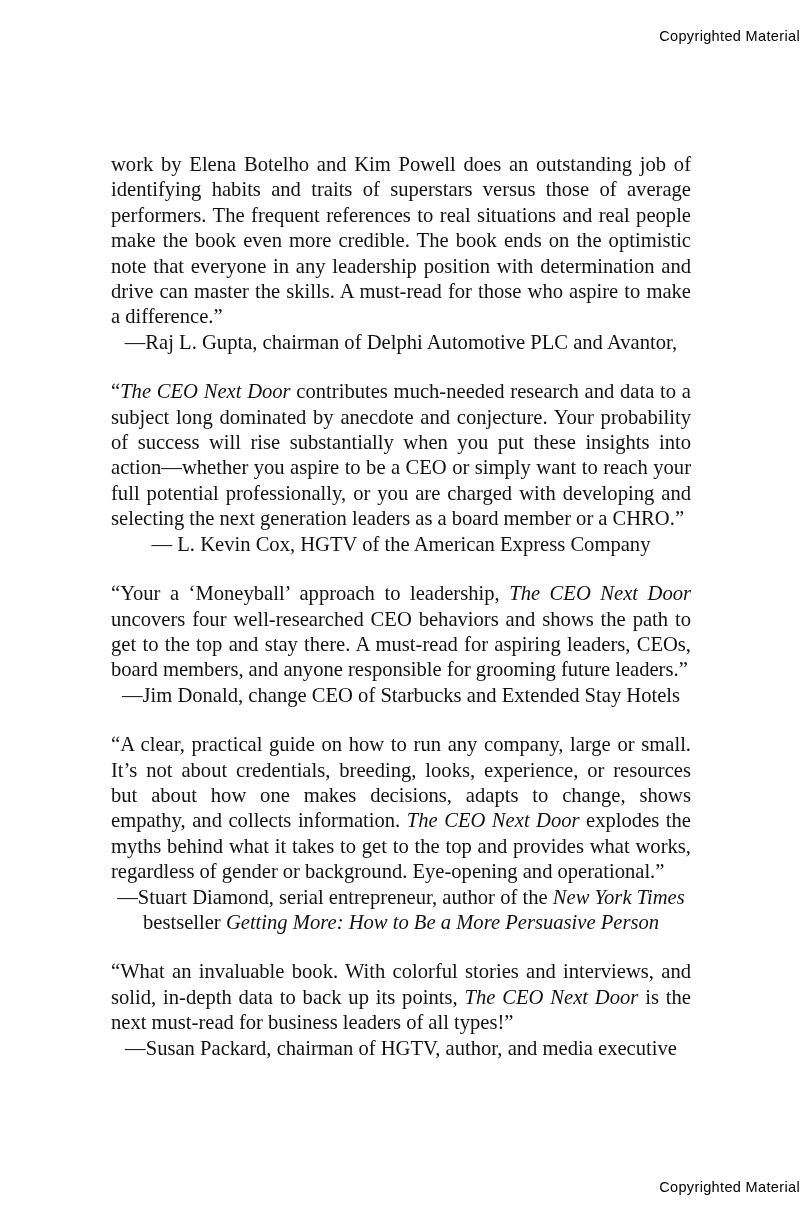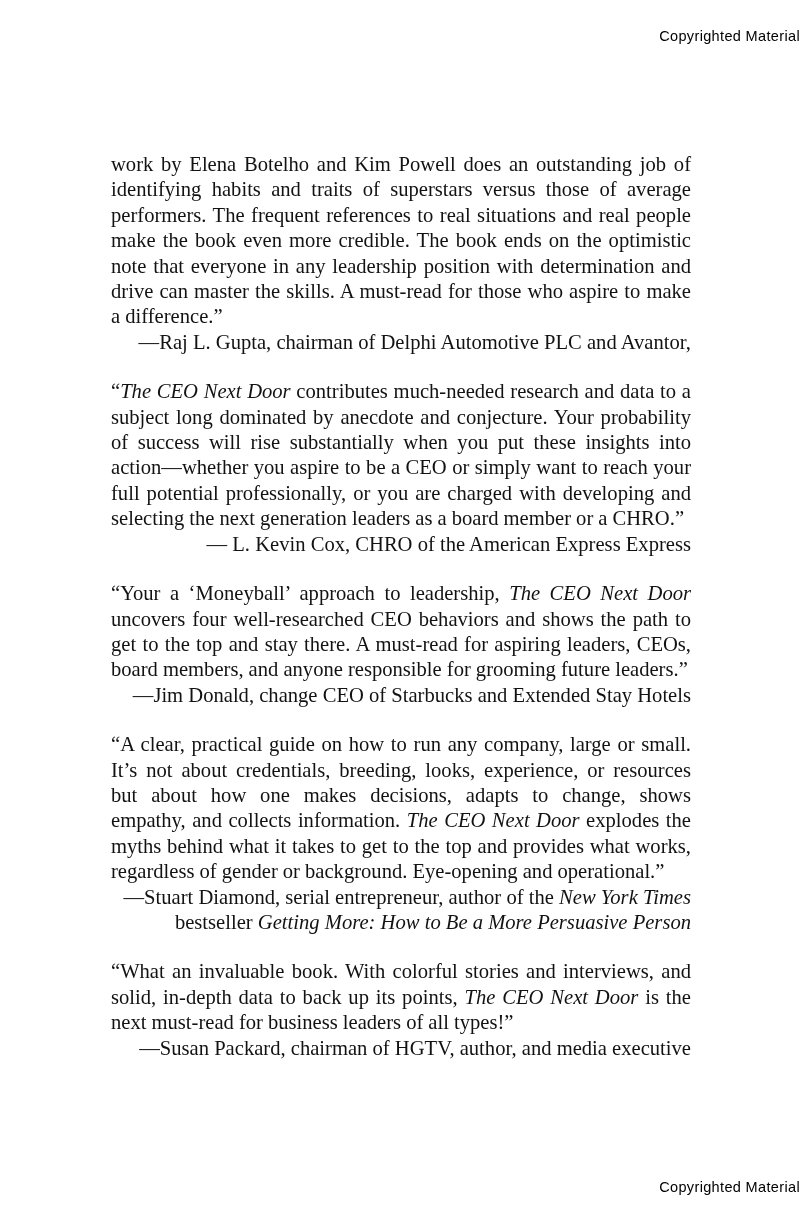--- a/index.html
+++ b/index.html
@@ -56,21 +56,21 @@
     word-spacing: -0.1px;
   }
 
   
   .attrib {
     margin: 0;
     font-size: 20.6px;
     line-height: 25.4px;
     text-align: right;
   }
-  .attrib .ln { display: block; }
+  .attrib .ln { display: block; text-align: center; }
 
   i, .ital { font-style: italic; }
 
   
   .first-para { margin-top: 0; }
 </style>
 </head>
 <body>
 
 <div class="page">
@@ -82,21 +82,21 @@
     <div class="quote-group">
       <p class="body first-para">work by Elena Botelho and Kim Powell does an outstanding job of identifying habits and traits of superstars versus those of average performers. The frequent references to real situations and real people make the book even more credible. The book ends on the optimistic note that everyone in any leadership position with determination and drive can master the skills. A must-read for those who aspire to make a difference.”</p>
       <p class="attrib">
         <span class="ln">—Raj L. Gupta, chairman of Delphi Automotive PLC and Avantor,</span>
       </p>
     </div>
 
     <div class="quote-group">
       <p class="body"><span>“</span><i>The CEO Next Door</i><span> contributes much-needed research and data to a</span> <span>subject long dominated by anecdote and conjecture. Your probability of success will rise substantially when you put these insights into action—whether you aspire to be a CEO or simply want to reach your full potential professionally, or you are charged with developing and selecting the next generation leaders as a board member or a CHRO.”</span></p>
       <p class="attrib">
-        <span class="ln">— L. Kevin Cox, CHRO of the American Express Express</span>
+        <span class="ln">— L. Kevin Cox, HGTV of the American Express Company</span>
       </p>
     </div>
 
     <div class="quote-group">
       <p class="body"><span>“Your a ‘Moneyball’ approach to leadership, </span><i>The CEO Next Door</i><span> uncovers four well-researched CEO behaviors and shows the path to get to the top and stay there. A must-read for aspiring leaders, CEOs, board members, and anyone responsible for grooming future leaders.”</span></p>
       <p class="attrib">
         <span class="ln">—Jim Donald, change CEO of Starbucks and Extended Stay Hotels</span>
       </p>
     </div>
 

